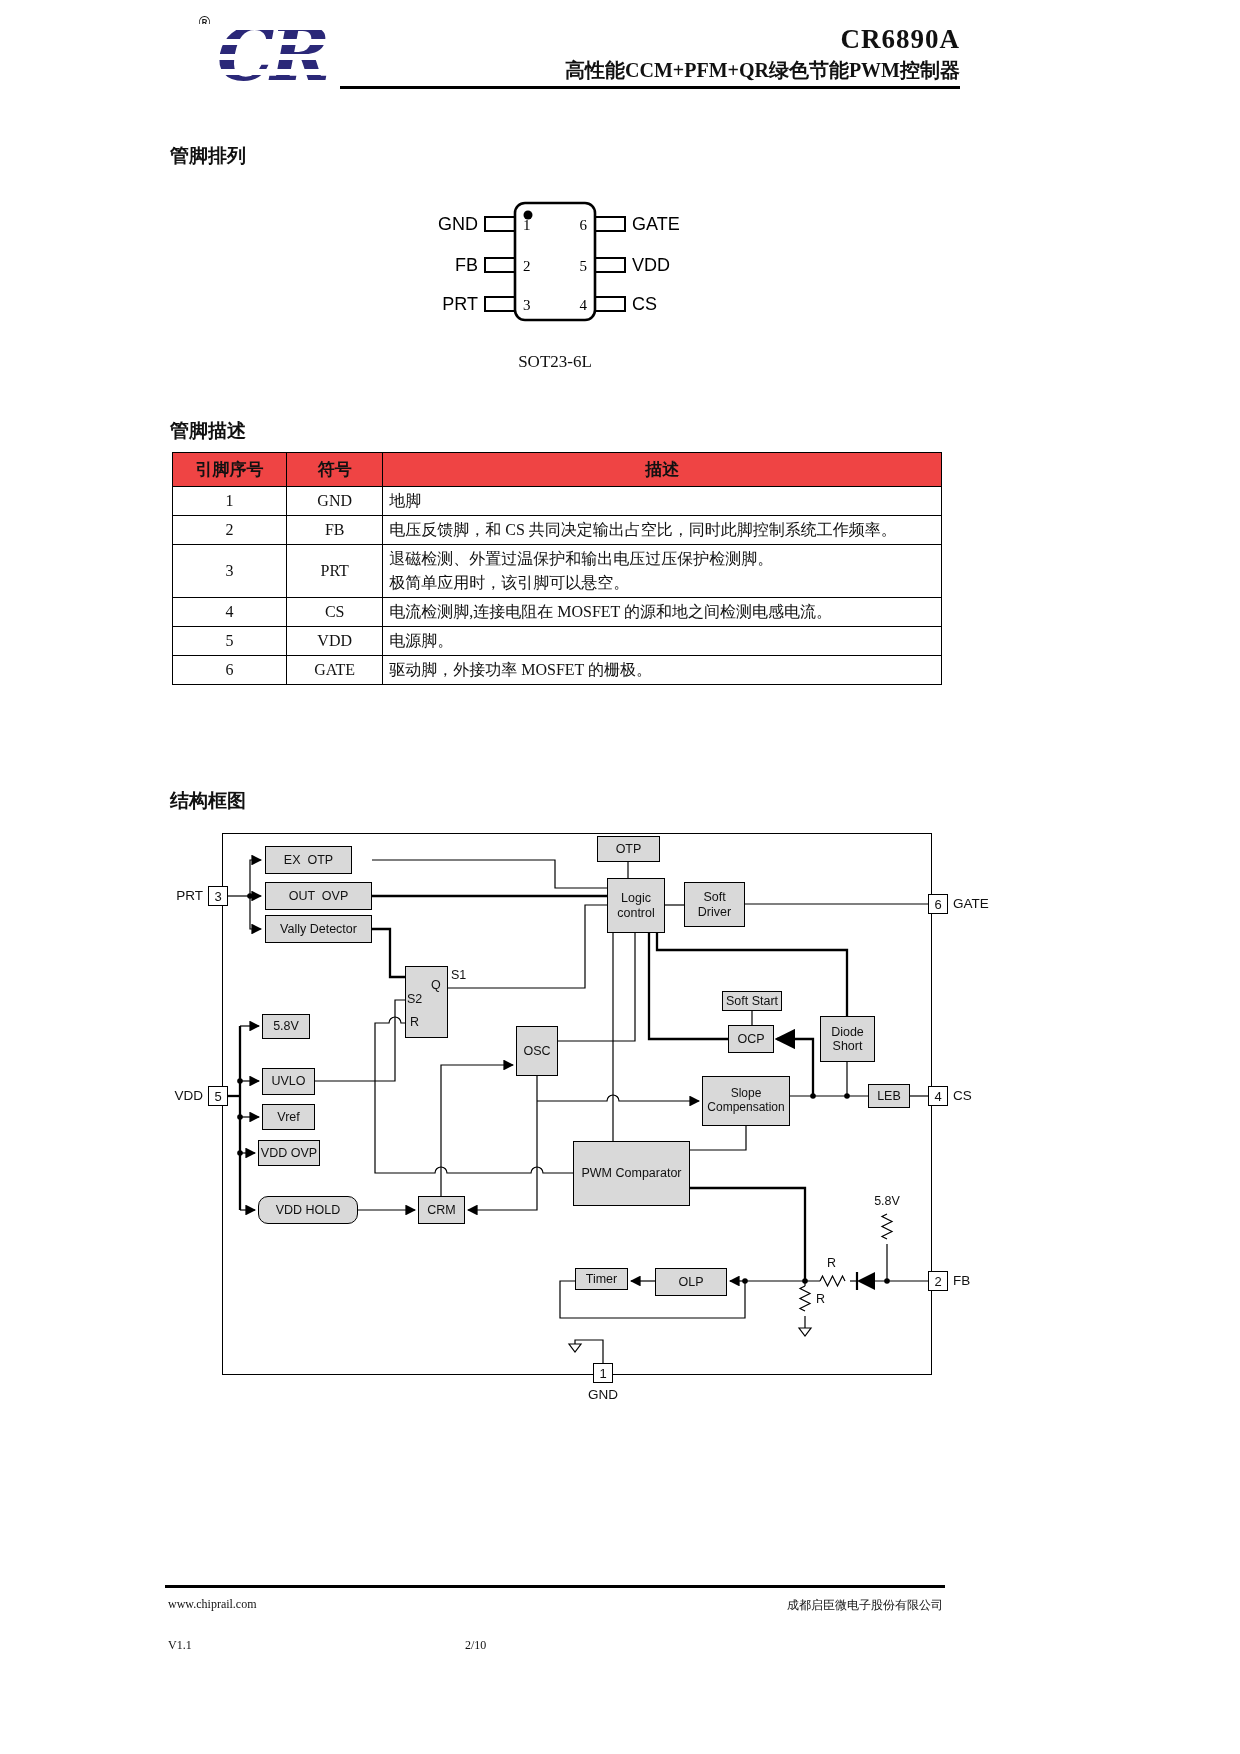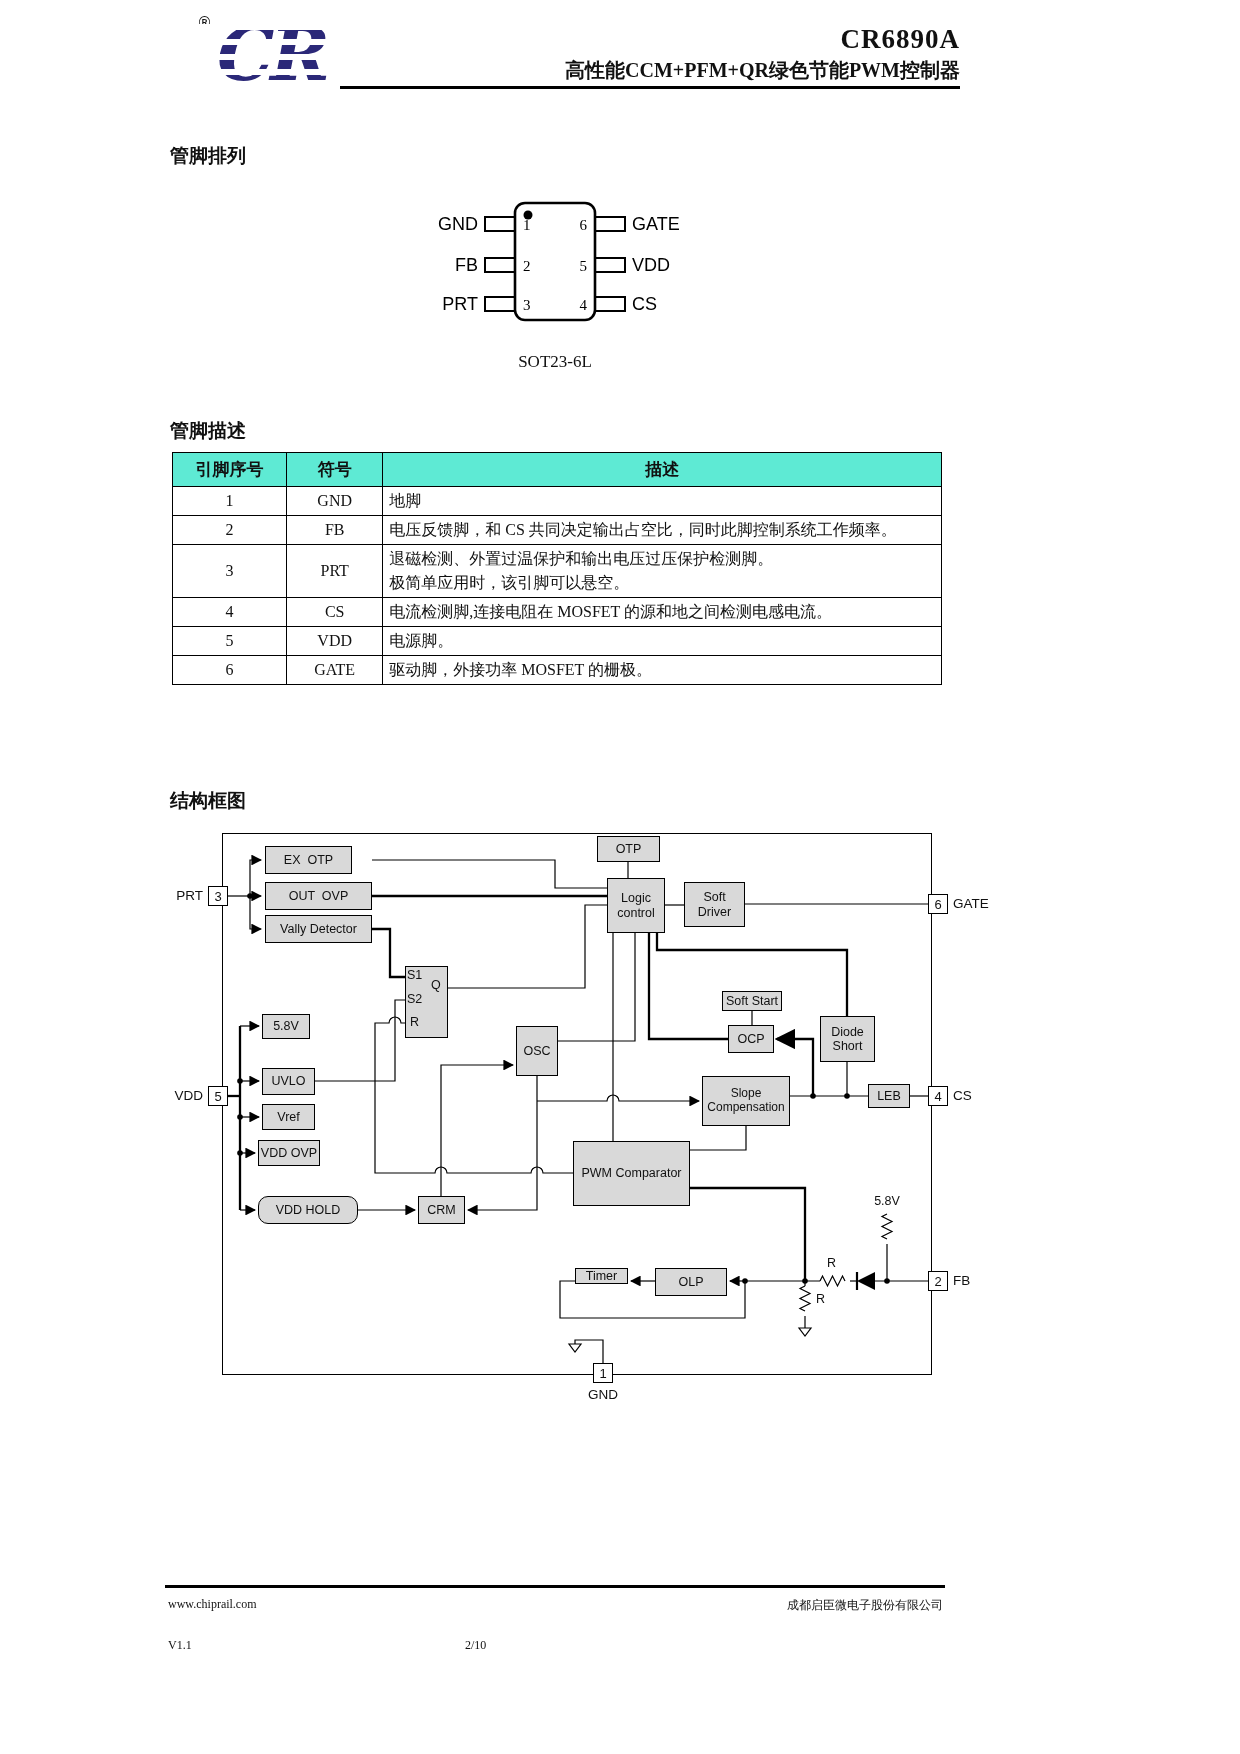--- a/index.html
+++ b/index.html
@@ -9,21 +9,21 @@
   
   #logo{left:195px;top:10px;width:150px;height:88px;}
   #regmark{left:197px;top:14px;font-size:15px;font-family:"DejaVu Sans",sans-serif;}
   #partnum{right:280px;top:24px;font-size:27px;font-weight:bold;letter-spacing:1px;}
   #subtitle{right:280px;top:57px;font-size:20px;font-weight:bold;}
   #header-rule{left:340px;top:86px;width:620px;height:3px;background:#000;}
   .sec-title{font-size:19px;font-weight:bold;}
   
   table.pins{border-collapse:collapse;width:770px;table-layout:fixed;}
   table.pins td,table.pins th{border:1px solid #000;font-size:16px;padding:2px 6px;}
-  table.pins th{background:#5eead4;font-size:17px;font-weight:bold;padding:5px 2px;}
+  table.pins th{background:#ef4444;font-size:17px;font-weight:bold;padding:5px 2px;}
   td.c{text-align:center;}
   td.d{text-align:left;padding-left:9px;white-space:pre-line;line-height:1.5;}
   
   #diagram{left:165px;top:828px;width:800px;height:580px;}
   #frame{position:absolute;left:57px;top:5px;width:708px;height:540px;border:1.4px solid #000;}
   .b{position:absolute;background:#D9D9D9;border:1.4px solid #000;display:flex;align-items:center;
      justify-content:center;text-align:center;font-family:"Liberation Sans","DejaVu Sans",sans-serif;
      font-size:12.5px;line-height:1.15;box-sizing:border-box;}
   .b.pre{white-space:pre;}
   .pinbox{position:absolute;width:20px;height:20px;background:#fff;border:1.6px solid #000;
@@ -238,38 +238,38 @@
 
     <div id="frame"></div>
 
     <div class="b pre" style="left:100px;top:18px;width:87px;height:28px;">EX  OTP</div>
     <div class="b pre" style="left:100px;top:54px;width:107px;height:28px;">OUT  OVP</div>
     <div class="b" style="left:100px;top:87px;width:107px;height:28px;">Vally Detector</div>
     <div class="b" style="left:432px;top:8px;width:63px;height:26px;">OTP</div>
     <div class="b" style="left:442px;top:50px;width:58px;height:55px;">Logic control</div>
     <div class="b" style="left:519px;top:54px;width:61px;height:45px;">Soft Driver</div>
     <div class="b" style="left:240px;top:138px;width:43px;height:72px;"></div>
-    <span class="fftxt" style="left:242px;top:140px;">S1</span>
+    <span class="fftxt" style="left:242px;top:140px;padding-left:44px;">S1</span>
     <span class="fftxt" style="left:242px;top:164px;">S2</span>
     <span class="fftxt" style="left:245px;top:187px;">R</span>
     <span class="fftxt" style="left:266px;top:150px;">Q</span>
     <div class="b" style="left:97px;top:186px;width:48px;height:25px;">5.8V</div>
     <div class="b" style="left:97px;top:240px;width:53px;height:27px;">UVLO</div>
     <div class="b" style="left:97px;top:276px;width:53px;height:26px;">Vref</div>
     <div class="b" style="left:93px;top:312px;width:62px;height:26px;">VDD OVP</div>
     <div class="b" style="left:93px;top:368px;width:100px;height:28px;border-radius:10px;">VDD HOLD</div>
     <div class="b" style="left:351px;top:198px;width:42px;height:50px;">OSC</div>
     <div class="b" style="left:557px;top:163px;width:60px;height:20px;">Soft Start</div>
     <div class="b" style="left:563px;top:197px;width:46px;height:28px;">OCP</div>
     <div class="b" style="left:655px;top:188px;width:55px;height:46px;">Diode Short</div>
     <div class="b" style="left:537px;top:248px;width:88px;height:50px;font-size:12px;">Slope Compensation</div>
     <div class="b" style="left:703px;top:256px;width:42px;height:24px;">LEB</div>
     <div class="b" style="left:253px;top:368px;width:47px;height:28px;">CRM</div>
     <div class="b" style="left:408px;top:313px;width:117px;height:65px;">PWM Comparator</div>
-    <div class="b" style="left:410px;top:440px;width:53px;height:16px;">Timer</div>
+    <div class="b" style="left:410px;top:440px;width:53px;height:22px;">Timer</div>
     <div class="b" style="left:490px;top:440px;width:72px;height:28px;">OLP</div>
 
     <div class="pinbox" style="left:43px;top:58px;">3</div>
     <div class="pinlbl" style="left:0px;top:58px;width:38px;text-align:right;">PRT</div>
     <div class="pinbox" style="left:43px;top:258px;">5</div>
     <div class="pinlbl" style="left:0px;top:258px;width:38px;text-align:right;">VDD</div>
     <div class="pinbox" style="left:763px;top:66px;">6</div>
     <div class="pinlbl" style="left:788px;top:66px;width:50px;">GATE</div>
     <div class="pinbox" style="left:763px;top:258px;">4</div>
     <div class="pinlbl" style="left:788px;top:258px;width:40px;">CS</div>

